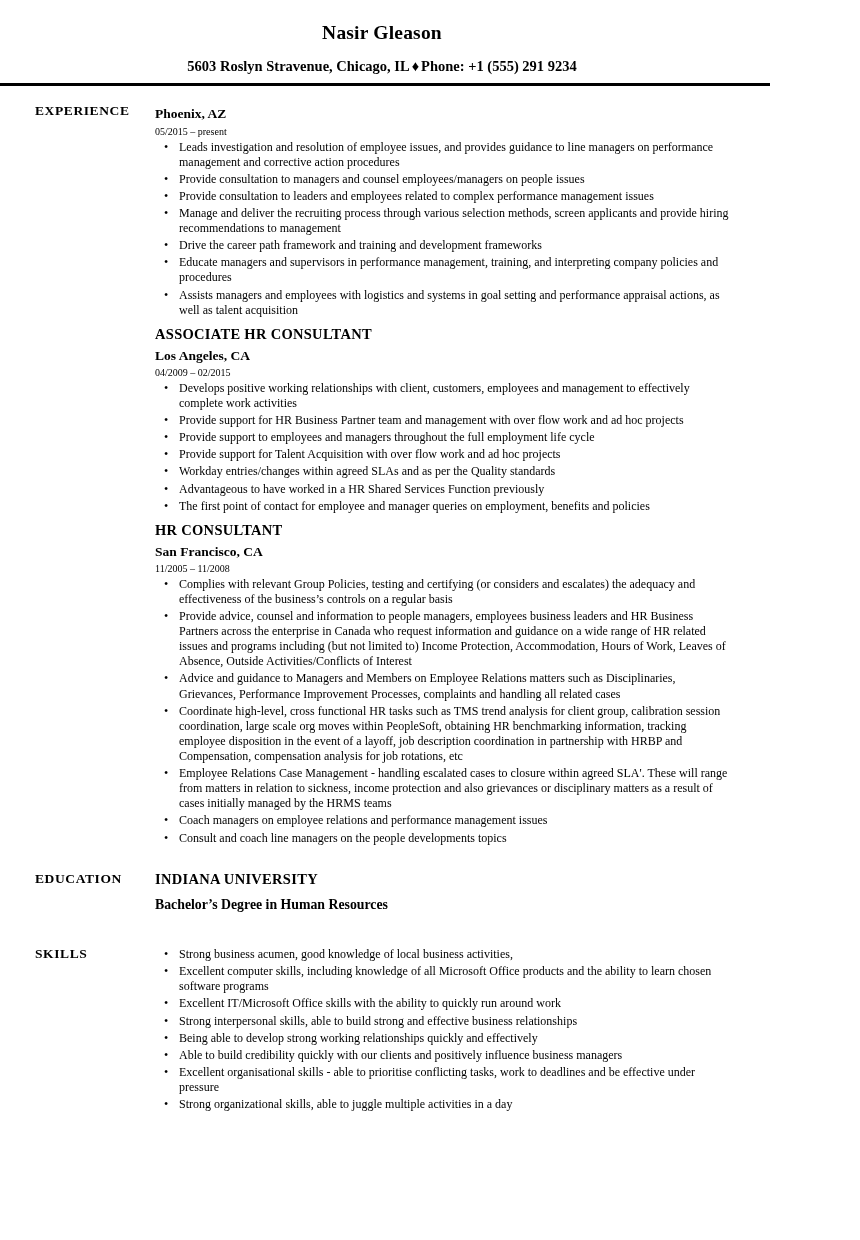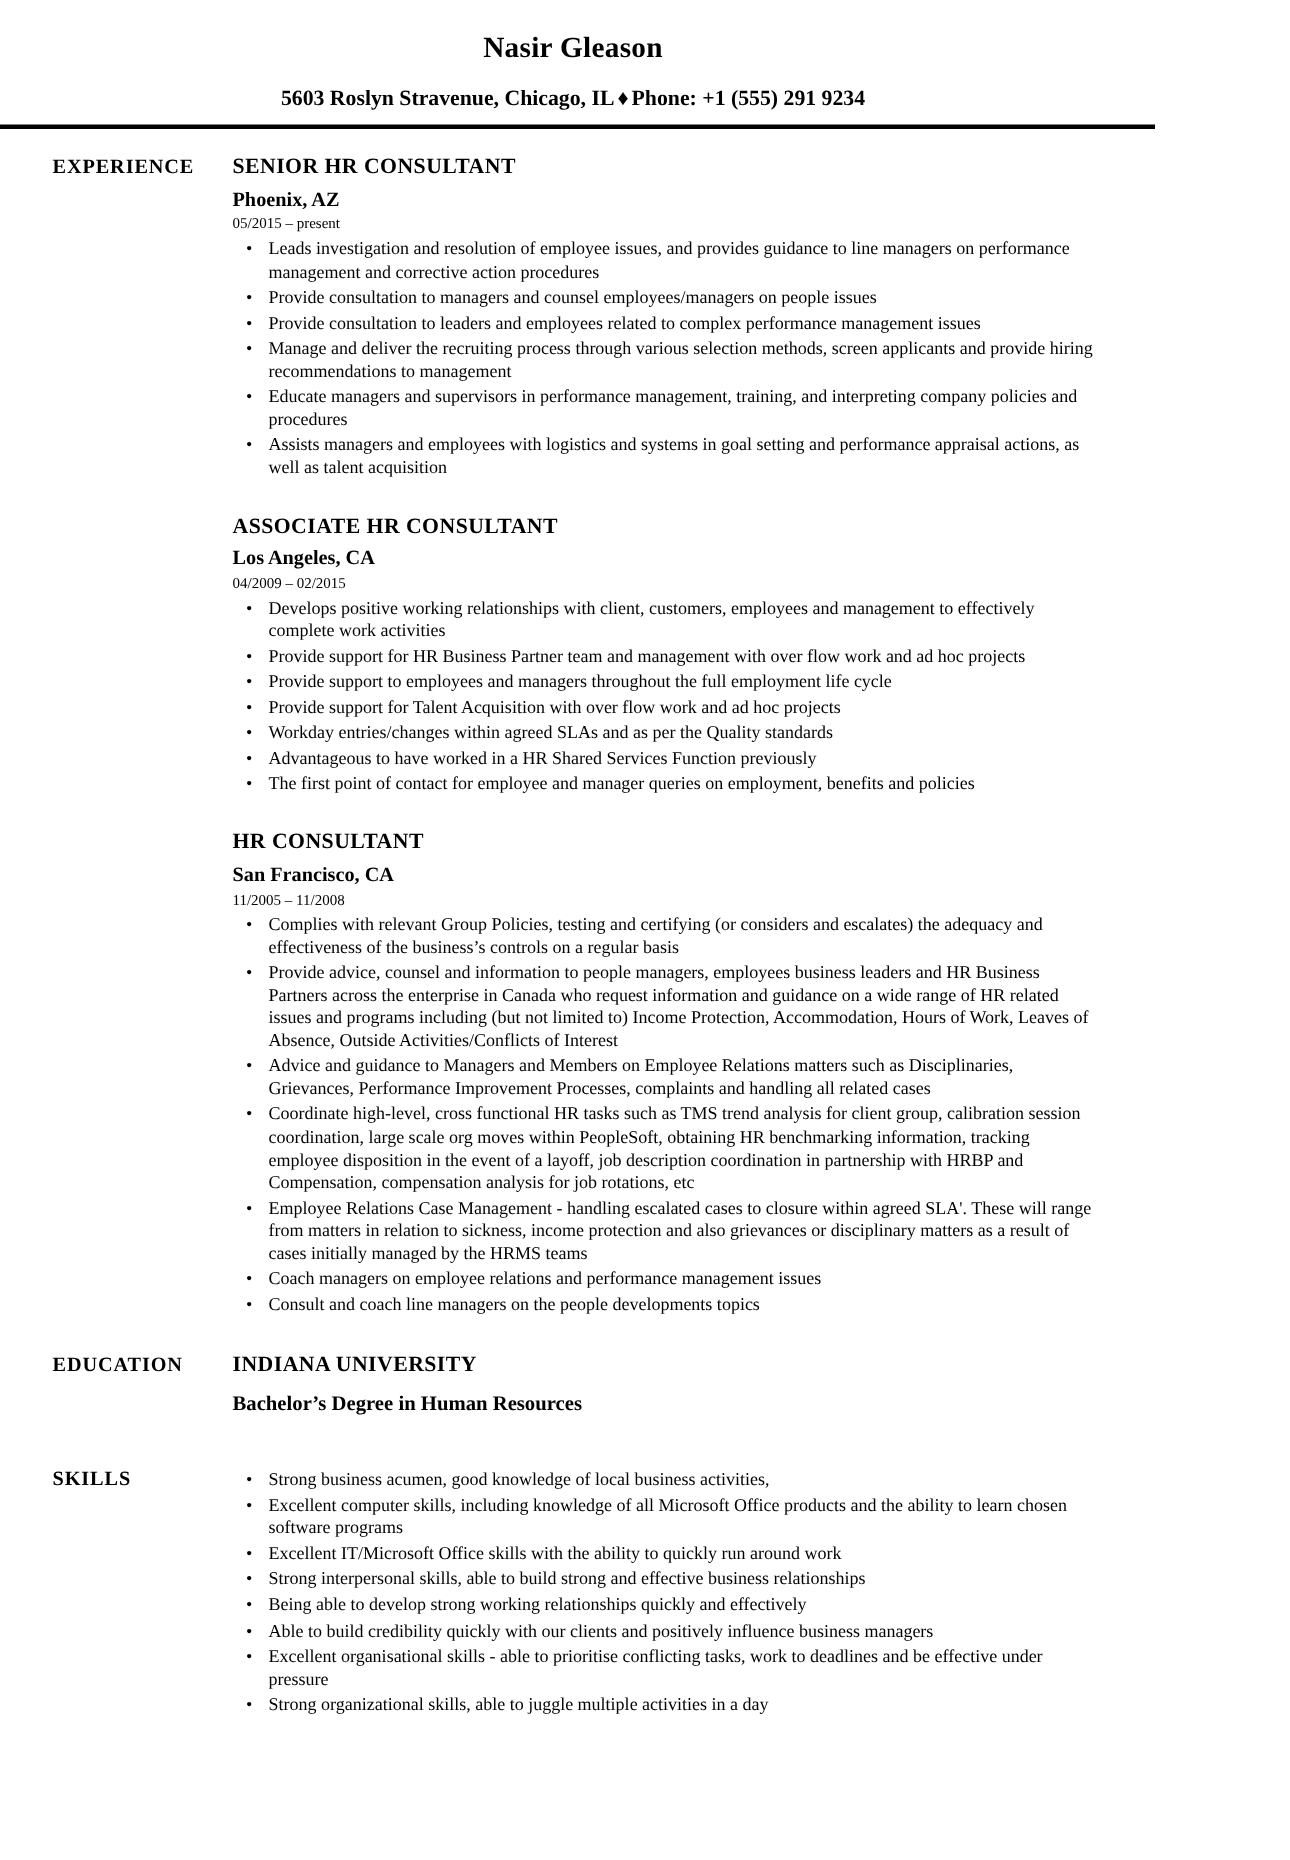--- a/index.html
+++ b/index.html
@@ -71,21 +71,21 @@
     letter-spacing: 0.6px;
     line-height: 1.25;
     padding-top: 1px;
   }
   .section-body {
     flex: 1 1 auto;
     min-width: 0;
   }
 
   .job { }
-  .job + .job { margin-top: 22px; }
+  .job + .job { margin-top: 7px; }
 
   .job-title {
     font-size: 14.5px;
     font-weight: bold;
     letter-spacing: 0.3px;
     line-height: 1.3;
   }
   .job-location {
     font-size: 13.5px;
     font-weight: bold;
@@ -149,28 +149,28 @@
     <div class="rule"></div>
   </div>
 
   <div class="content">
 
     <div class="section section-experience">
       <div class="section-label">EXPERIENCE</div>
       <div class="section-body">
 
         <div class="job">
-          <div class="job-title">SENIOR HR CONSULTANT</div>
           <div class="job-location">Phoenix, AZ</div>
           <div class="job-dates">05/2015 – present</div>
           <ul class="bullets">
             <li>Leads investigation and resolution of employee issues, and provides guidance to line managers on performance management and corrective action procedures</li>
             <li>Provide consultation to managers and counsel employees/managers on people issues</li>
             <li>Provide consultation to leaders and employees related to complex performance management issues</li>
             <li>Manage and deliver the recruiting process through various selection methods, screen applicants and provide hiring recommendations to management</li>
+            <li>Drive the career path framework and training and development frameworks</li>
             <li>Educate managers and supervisors in performance management, training, and interpreting company policies and procedures</li>
             <li>Assists managers and employees with logistics and systems in goal setting and performance appraisal actions, as well as talent acquisition</li>
           </ul>
         </div>
 
         <div class="job">
           <div class="job-title">ASSOCIATE HR CONSULTANT</div>
           <div class="job-location">Los Angeles, CA</div>
           <div class="job-dates">04/2009 – 02/2015</div>
           <ul class="bullets">

